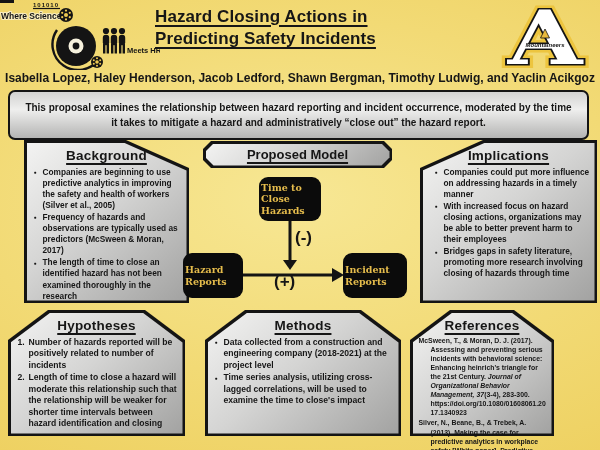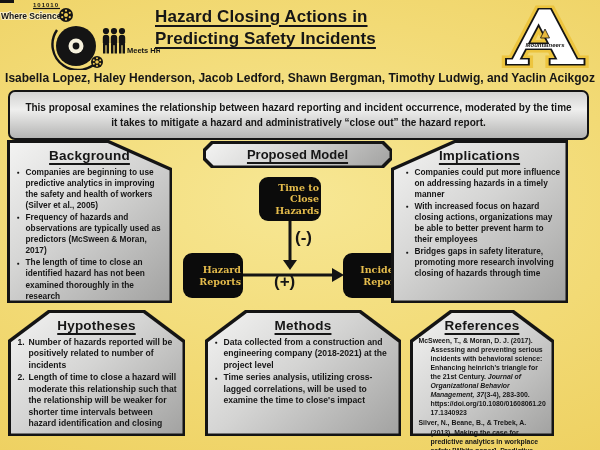--- a/index.html
+++ b/index.html
@@ -36,21 +36,21 @@
   .corner-mark{position:absolute;left:0;top:0;width:14px;height:3px;background:#141414;}
   
   .banner{position:absolute;left:8px;top:90px;width:581px;height:50px;box-sizing:border-box;
     border:2.5px solid #141414;border-radius:7px;
     background:linear-gradient(180deg,#d2d2d1 0%,#efefee 38%,#b4b4b3 100%);
     display:flex;align-items:center;justify-content:center;text-align:center;
     font-size:10px;font-weight:700;line-height:1.5;padding:0 14px;}
   
   .node{position:absolute;background:#0b0b0b;border-radius:9px;color:#e5bc4c;
     font-family:"DejaVu Serif","Liberation Serif",serif;font-weight:700;font-size:9.5px;line-height:1.22;
-    display:flex;align-items:center;justify-content:center;text-align:right;padding:2px;box-sizing:border-box;}
+    display:flex;align-items:center;justify-content:center;text-align:left;padding:2px;box-sizing:border-box;}
   .sign{position:absolute;font-size:17px;font-weight:700;}
   .arrows{position:absolute;left:180px;top:166px;}
 </style>
 </head>
 <body>
 
 <div class="poster">
 
   <div class="corner-mark"></div>
 
@@ -115,21 +115,21 @@
     <polygon points="47,27 42.5,36 51.5,36" fill="#e8b93c" stroke="#141414" stroke-width="0.8"></polygon>
     <text x="47" y="44.5" text-anchor="middle" font-size="6" font-style="italic" font-weight="bold" fill="#141414">Mountaineers</text>
   </svg>
 
   <div class="authors">Isabella Lopez, Haley Henderson, Jacob Ledford, Shawn Bergman, Timothy Ludwig, and Yaclin Acikgoz</div>
 
   <div class="banner">
     <span>This proposal examines the relationship between hazard reporting and incident occurrence, moderated by the time it takes to mitigate a hazard and administratively “close out” the hazard report.</span>
   </div>
 
-  <div class="panel" style="left:7px;top:140px;width:165px;height:163px;">
+  <div class="panel" style="left:24px;top:140px;width:165px;height:163px;">
     <div class="edge notch-tr"></div>
     <div class="face notch-tr"></div>
     <div class="content">
       <div class="sec-title"><span class="utitle">Background</span></div>
       <ul class="blt">
         <li>Companies are beginning to use predictive analytics in improving the safety and health of workers (Silver et al., 2005)</li>
         <li>Frequency of hazards and observations are typically used as predictors (McSween &amp; Moran, 2017)</li>
         <li>The length of time to close an identified hazard has not been examined thoroughly in the research</li>
       </ul>
     </div>
@@ -154,21 +154,21 @@
   </div>
   <div class="sign" style="left:295px;top:228px;">(-)</div>
   <div class="node" style="left:183px;top:253px;width:60px;height:45px;">
     <span>Hazard Reports</span>
   </div>
   <div class="node" style="left:343px;top:253px;width:64px;height:45px;">
     <span>Incident Reports</span>
   </div>
   <div class="sign" style="left:274px;top:272px;">(+)</div>
 
-  <div class="panel" style="left:391px;top:140px;width:177px;height:163px;">
+  <div class="panel" style="left:420px;top:140px;width:177px;height:163px;">
     <div class="edge notch-tl"></div>
     <div class="face notch-tl"></div>
     <div class="content">
       <div class="sec-title"><span class="utitle">Implications</span></div>
       <ul class="blt" style="margin-left:12px;">
         <li>Companies could put more influence on addressing hazards in a timely manner</li>
         <li>With increased focus on hazard closing actions, organizations may be able to better prevent harm to their employees</li>
         <li>Bridges gaps in safety literature, promoting more research involving closing of hazards through time</li>
       </ul>
     </div>

